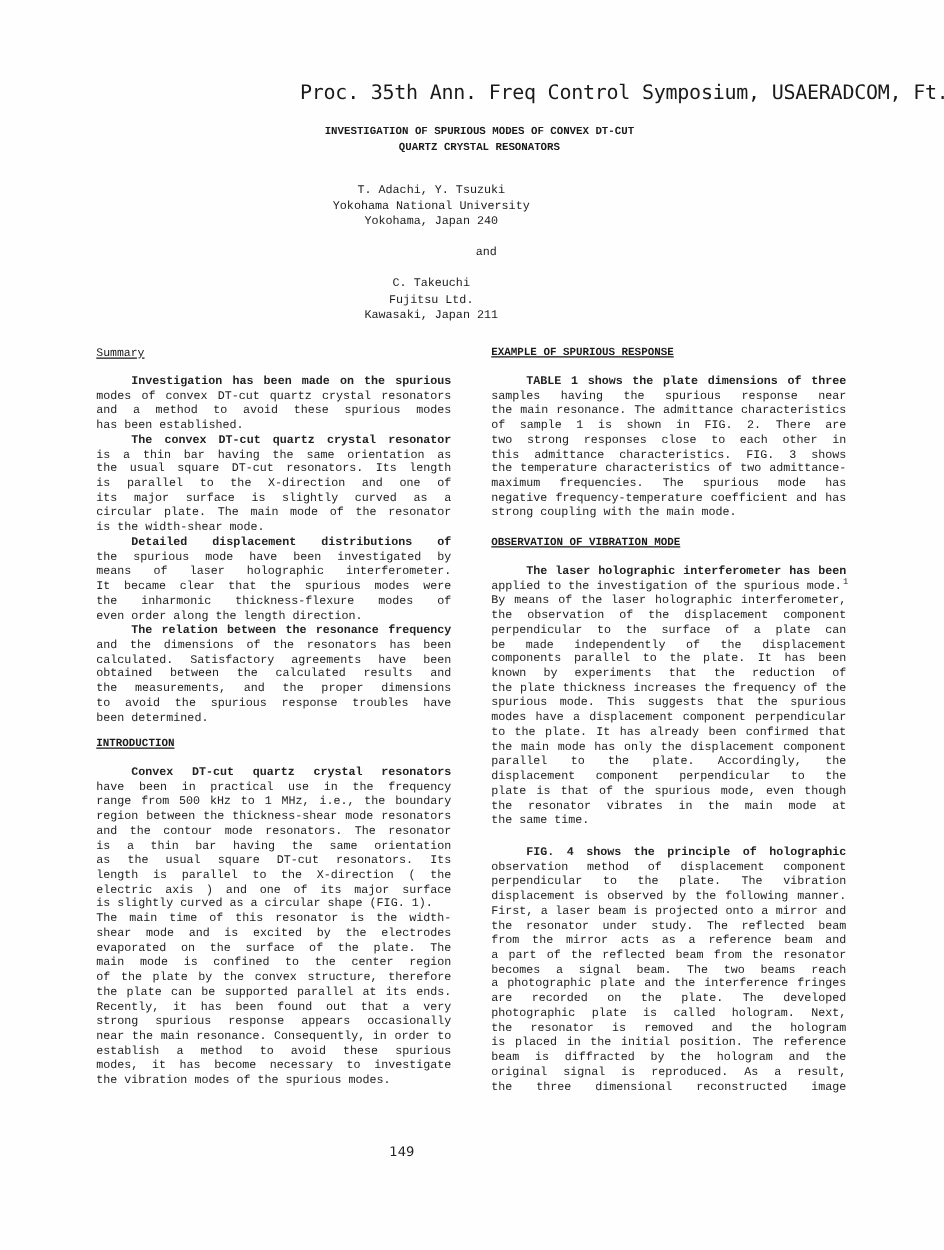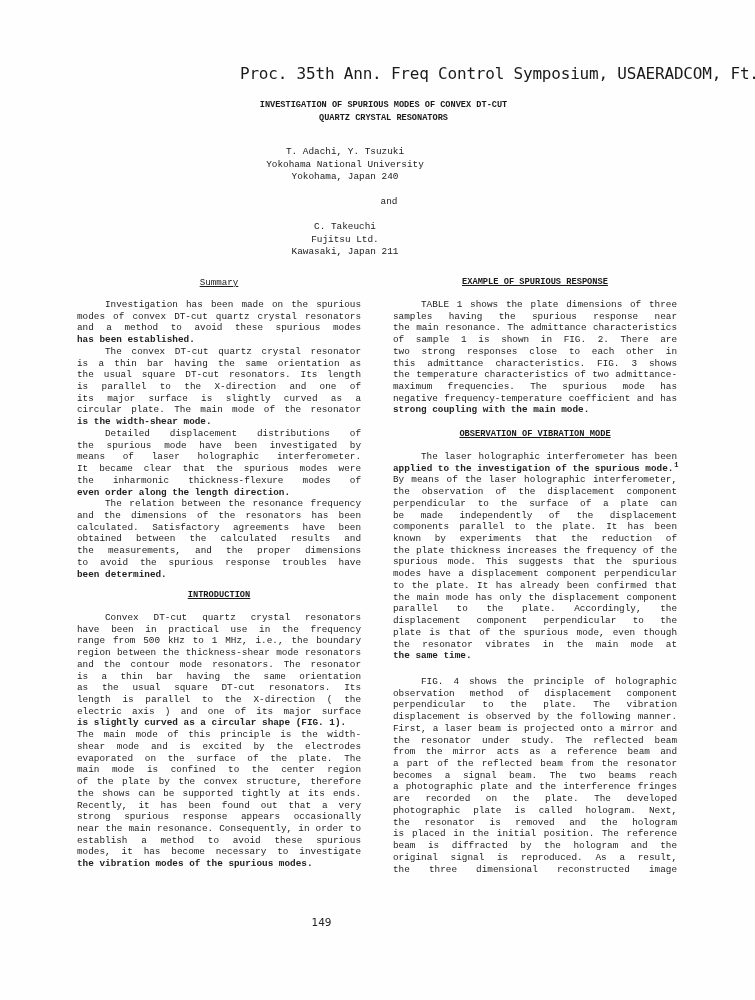--- a/index.html
+++ b/index.html
@@ -21,28 +21,28 @@
     font-family: "Liberation Mono", monospace; font-size: 9.4px; line-height: 12.6px; color: #1a1a1a;
   }
   .authors .ln { padding-left: 12px; }
   .col {
     position: absolute; width: 284px;
     font-family: "Liberation Mono", monospace; font-size: 9.35px; line-height: 11.72px; color: #222;
   }
   .col-left { left: 77px; }
   .col-right { left: 393px; }
   .heading {
-    text-align: center; font-family: "Liberation Mono", monospace; font-weight: bold;
+    font-family: "Liberation Mono", monospace; font-weight: bold;
     font-size: 8.7px; text-decoration: underline; color: #1a1a1a; height: 12px;
   }
   .heading-plain { font-weight: normal; font-size: 9.2px; }
   .para { text-align: justify; text-align-last: left; margin: 0; }
   .ln-j { display: block; text-align: justify; text-align-last: justify; white-space: nowrap; height: 11.72px; overflow: visible; }
-  .ln-j.last { text-align-last: left; font-weight: bold; }
-  .ln-j.indent { padding-left: 28px; }
+  .ln-j.last { text-align-last: left; }
+  .ln-j.indent { padding-left: 28px; font-weight: bold; }
   .sup { font-size: 7px; vertical-align: super; line-height: 0; margin-left: 1px; }
   .page-number {
     position: absolute; left: 0; width: 643px; top: 916px; text-align: center;
     font-family: "DejaVu Sans", sans-serif; font-size: 10.5px; color: #222;
   }
 </style>
 </head>
 <body>
 
 <div class="page">
@@ -108,26 +108,26 @@
         <span class="ln-j indent">Convex DT-cut quartz crystal resonators</span>
         <span class="ln-j">have been in practical use in the frequency</span>
         <span class="ln-j">range from 500 kHz to 1 MHz, i.e., the boundary</span>
         <span class="ln-j">region between the thickness-shear mode resonators</span>
         <span class="ln-j">and the contour mode resonators. The resonator</span>
         <span class="ln-j">is a thin bar having the same orientation</span>
         <span class="ln-j">as the usual square DT-cut resonators. Its</span>
         <span class="ln-j">length is parallel to the X-direction ( the</span>
         <span class="ln-j">electric axis ) and one of its major surface</span>
         <span class="ln-j last">is slightly curved as a circular shape (FIG. 1).</span>
-        <span class="ln-j">The main mode of this principle is the width-</span>
+        <span class="ln-j">The main time of this resonator is the width-</span>
         <span class="ln-j">shear mode and is excited by the electrodes</span>
         <span class="ln-j">evaporated on the surface of the plate. The</span>
         <span class="ln-j">main mode is confined to the center region</span>
         <span class="ln-j">of the plate by the convex structure, therefore</span>
-        <span class="ln-j">the shows can be supported tightly at its ends.</span>
+        <span class="ln-j">the plate can be supported parallel at its ends.</span>
         <span class="ln-j">Recently, it has been found out that a very</span>
         <span class="ln-j">strong spurious response appears occasionally</span>
         <span class="ln-j">near the main resonance. Consequently, in order to</span>
         <span class="ln-j">establish a method to avoid these spurious</span>
         <span class="ln-j">modes, it has become necessary to investigate</span>
         <span class="ln-j last">the vibration modes of the spurious modes.</span>
       </div>
   </div>
 
   <div class="col col-right" style="top:277px;">

